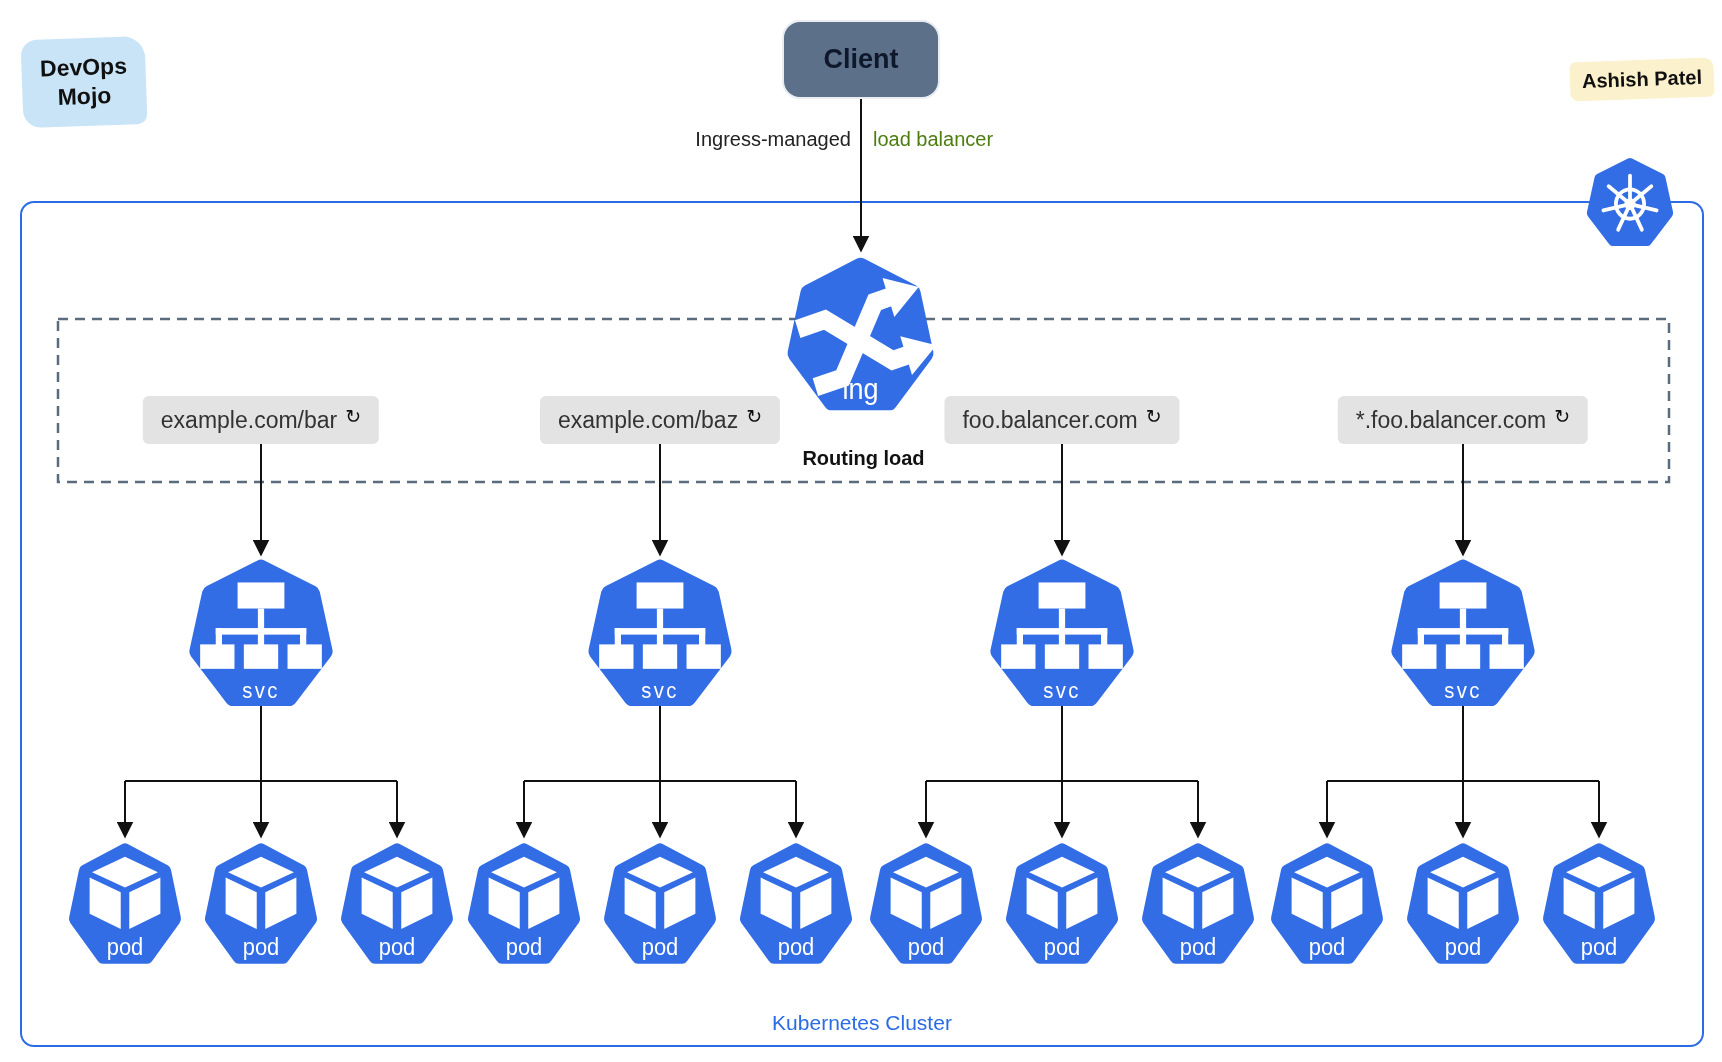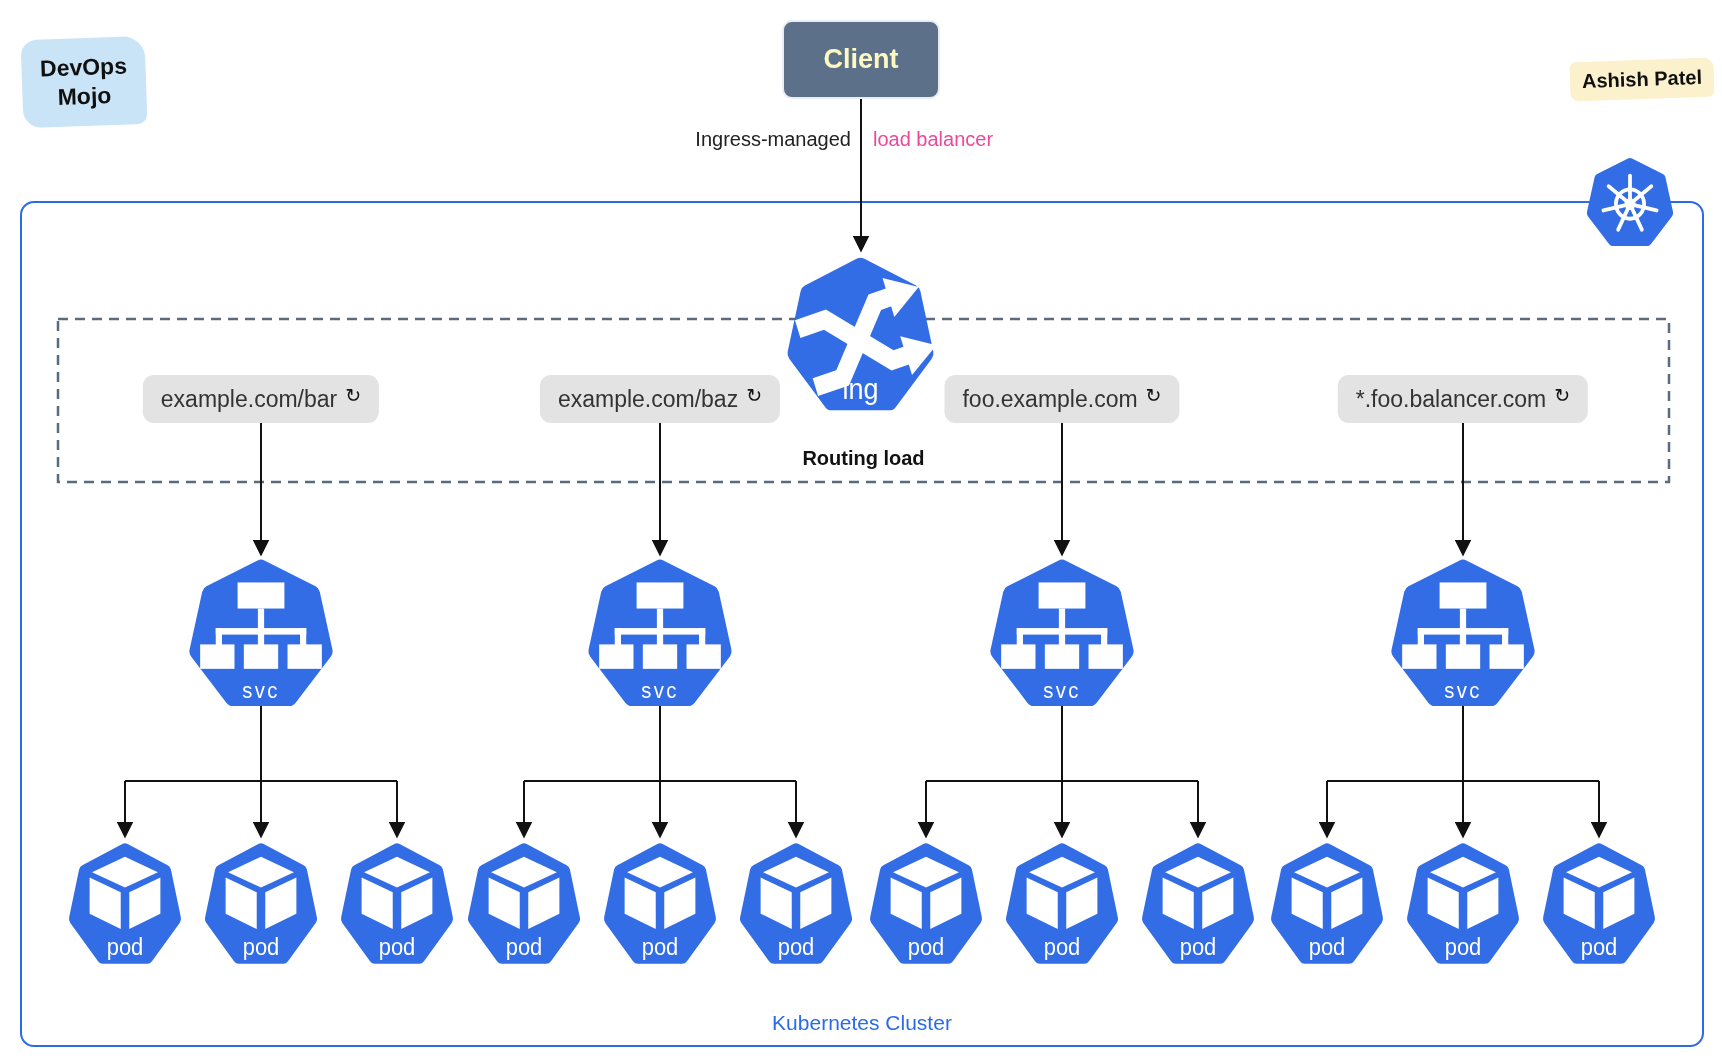--- a/index.html
+++ b/index.html
@@ -14,40 +14,40 @@
 
   
   .connectors{position:absolute;left:0;top:0;z-index:2;pointer-events:none;}
 
   
   .routing-title{position:absolute;left:58px;width:1611px;top:447px;text-align:center;
     font-size:20px;font-weight:bold;color:#111;z-index:2;}
 
   
   .client{position:absolute;left:782px;top:20px;width:158px;height:79px;
-    background:var(--client-bg);border:2px solid #e9edf1;border-radius:10px;
+    background:var(--client-bg);border:2px solid #e9edf1;border-radius:18px;
     display:flex;align-items:center;justify-content:center;
-    color:#fef9c3;font-size:27px;font-weight:bold;z-index:3;box-sizing:border-box;}
+    color:#0f172a;font-size:27px;font-weight:bold;z-index:3;box-sizing:border-box;}
 
   
   .lb-left{position:absolute;top:128px;right:871px;font-size:20px;color:#222;z-index:3;text-align:center;}
-  .lb-right{position:absolute;top:128px;left:873px;font-size:20px;color:#ec4899;z-index:3;}
+  .lb-right{position:absolute;top:128px;left:873px;font-size:20px;color:#4d7c0f;z-index:3;}
 
   
   .badge{position:absolute;display:flex;flex-direction:column;align-items:center;
     justify-content:center;color:#101010;font-weight:bold;z-index:4;}
   .badge.brand{left:22px;top:38px;width:124px;height:88px;background:var(--brand-bg);
     border-radius:16px 22px 10px 18px;transform:rotate(-2deg);font-size:23px;line-height:1.25;}
   .badge.author{left:1570px;top:60px;padding:8px 12px;background:var(--author-bg);
     border-radius:6px 10px 6px 8px;transform:rotate(-2deg);font-size:20px;}
 
   
-  .rlabel{position:absolute;top:375px;height:48px;transform:translateX(-50%);
+  .rlabel{position:absolute;top:396px;height:48px;transform:translateX(-50%);
     background:var(--label-bg);color:var(--label-text);font-size:23px;
-    display:flex;align-items:center;gap:8px;padding:0 18px;border-radius:11px;
+    display:flex;align-items:center;gap:8px;padding:0 18px;border-radius:6px;
     white-space:nowrap;z-index:3;}
   .rlabel .ricon{font-size:19px;color:#111;margin-top:-8px;}
 
   
   .node{position:absolute;z-index:3;overflow:visible;}
   .hepta-poly{fill:var(--k8s-blue);stroke:var(--k8s-blue);}
   .node-text{fill:#fff;text-anchor:middle;font-family:"Liberation Sans",sans-serif;}
   .ing-text{font-size:17px;}
   .svc-text{font-size:13px;letter-spacing:1.5px;}
   .pod-text{font-size:18px;}
@@ -186,21 +186,21 @@
 
 <div class="rlabel" style="left:261px">
   <span>example.com/bar</span>
   <span class="ricon">↻</span>
 </div>
 <div class="rlabel" style="left:660px">
   <span>example.com/baz</span>
   <span class="ricon">↻</span>
 </div>
 <div class="rlabel" style="left:1062px">
-  <span>foo.example.com</span>
+  <span>foo.balancer.com</span>
   <span class="ricon">↻</span>
 </div>
 <div class="rlabel" style="left:1463px">
   <span>*.foo.balancer.com</span>
   <span class="ricon">↻</span>
 </div>
 
 <svg class="node" style="left:183px;top:558px;width:156px;height:163px" viewBox="0 0 100 100" preserveAspectRatio="none">
   <use href="#hepta"></use>
     <use href="#glyph-tree"></use>

